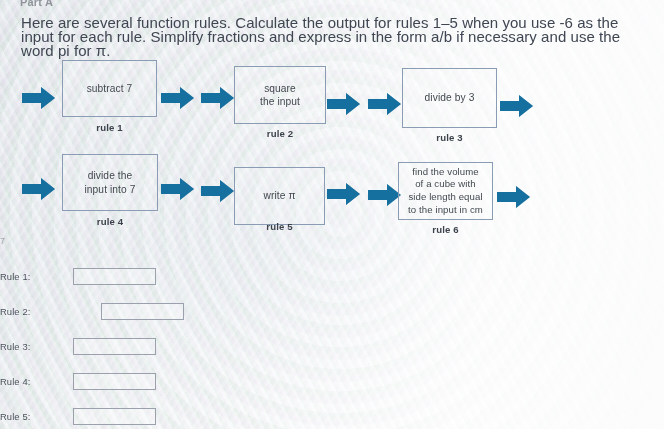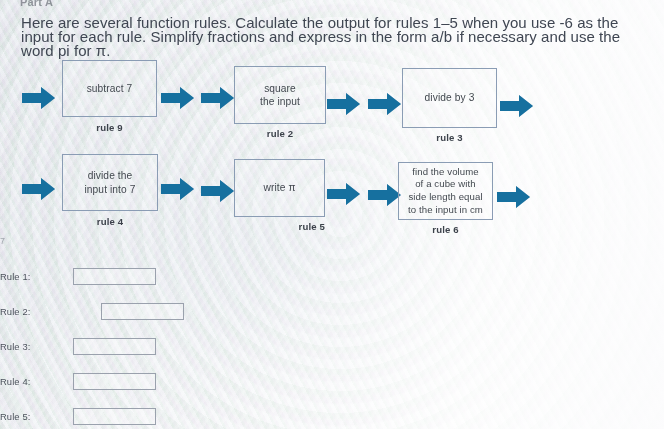--- a/index.html
+++ b/index.html
@@ -181,21 +181,21 @@
     <div class="rule-row row-1">
 
       <div class="arrow" style="left:22px; top:28px;">
         <svg viewBox="0 0 34 24">
             <path d="M0 7 L19 7 L19 1 L33 12 L19 23 L19 17 L0 17 Z" fill="#16709f"></path>
           </svg>
       </div>
       <div class="rule-box" style="left:62px; top:2px; width:95px; height:57px;">
         <span>subtract 7</span>
       </div>
-      <div class="rule-label" style="left:62px; top:64px; width:95px;">rule 9</div>
+      <div class="rule-label" style="left:62px; top:64px; width:95px;">rule 1</div>
       <div class="arrow" style="left:161px; top:28px;">
         <svg viewBox="0 0 34 24">
             <path d="M0 7 L19 7 L19 1 L33 12 L19 23 L19 17 L0 17 Z" fill="#16709f"></path>
           </svg>
       </div>
 
       <div class="arrow" style="left:201px; top:28px;">
         <svg viewBox="0 0 34 24">
             <path d="M0 7 L19 7 L19 1 L33 12 L19 23 L19 17 L0 17 Z" fill="#16709f"></path>
           </svg>
@@ -243,24 +243,24 @@
         <svg viewBox="0 0 34 24">
             <path d="M0 7 L19 7 L19 1 L33 12 L19 23 L19 17 L0 17 Z" fill="#16709f"></path>
           </svg>
       </div>
 
       <div class="arrow" style="left:201px; top:31px;">
         <svg viewBox="0 0 34 24">
             <path d="M0 7 L19 7 L19 1 L33 12 L19 23 L19 17 L0 17 Z" fill="#16709f"></path>
           </svg>
       </div>
-      <div class="rule-box" style="left:234px; top:11px; width:91px; height:58px;">
+      <div class="rule-box" style="left:234px; top:19px; width:91px; height:58px;">
         <span>write π</span>
       </div>
-      <div class="rule-label" style="left:234px; top:73px; width:91px;text-align:right;">rule 5</div>
+      <div class="rule-label" style="left:234px; top:73px; width:91px;">rule 5</div>
       <div class="arrow" style="left:327px; top:34px;">
         <svg viewBox="0 0 34 24">
             <path d="M0 7 L19 7 L19 1 L33 12 L19 23 L19 17 L0 17 Z" fill="#16709f"></path>
           </svg>
       </div>
 
       <div class="arrow" style="left:368px; top:35px;">
         <svg viewBox="0 0 34 24">
             <path d="M0 7 L19 7 L19 1 L33 12 L19 23 L19 17 L0 17 Z" fill="#16709f"></path>
           </svg>

